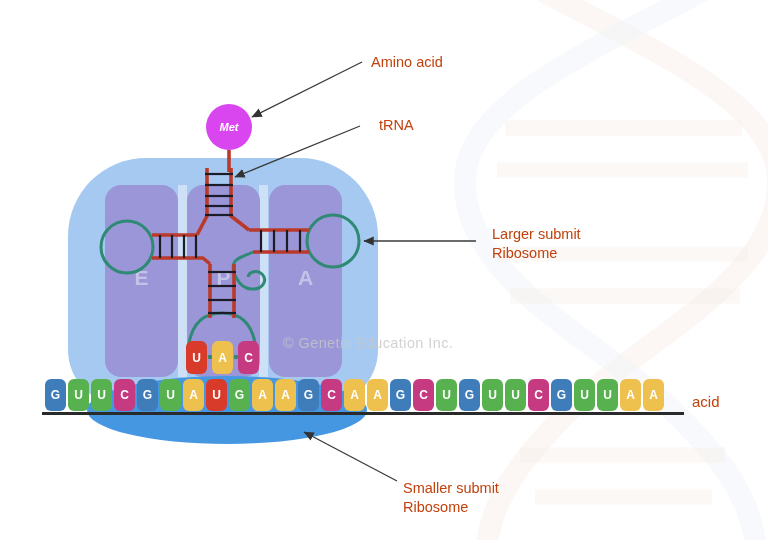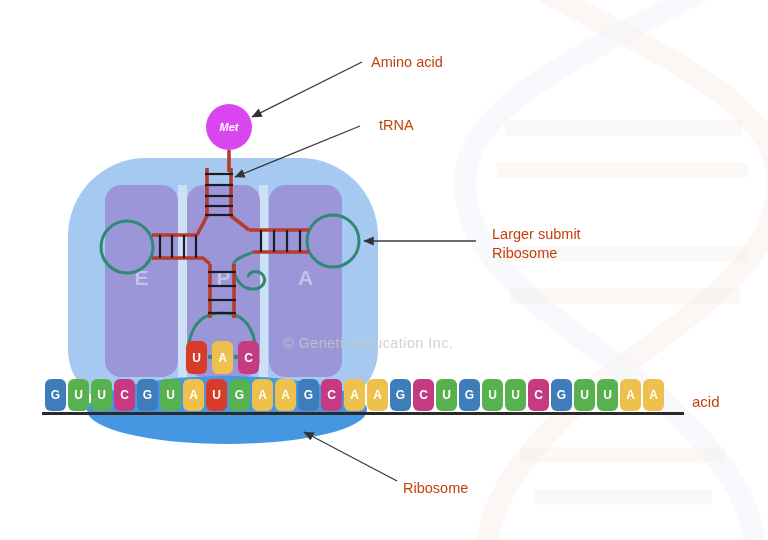--- a/index.html
+++ b/index.html
@@ -186,17 +186,18 @@
     </g>
   </svg>
 
   <div class="abs lbl" style="left:371px;top:53px">Amino acid</div>
   <div class="abs lbl" style="left:379px;top:116px">tRNA</div>
   <div class="abs lbl" style="left:492px;top:225px">
     <div>Larger submit</div>
     <div>Ribosome</div>
   </div>
   <div class="abs lbl" style="left:403px;top:479px">
+    <div>Smaller submit</div>
     <div>Ribosome</div>
   </div>
   <div class="abs lbl" style="left:692px;top:392px;font-size:15px">acid</div>
 
 </div>
 
 </body></html>

